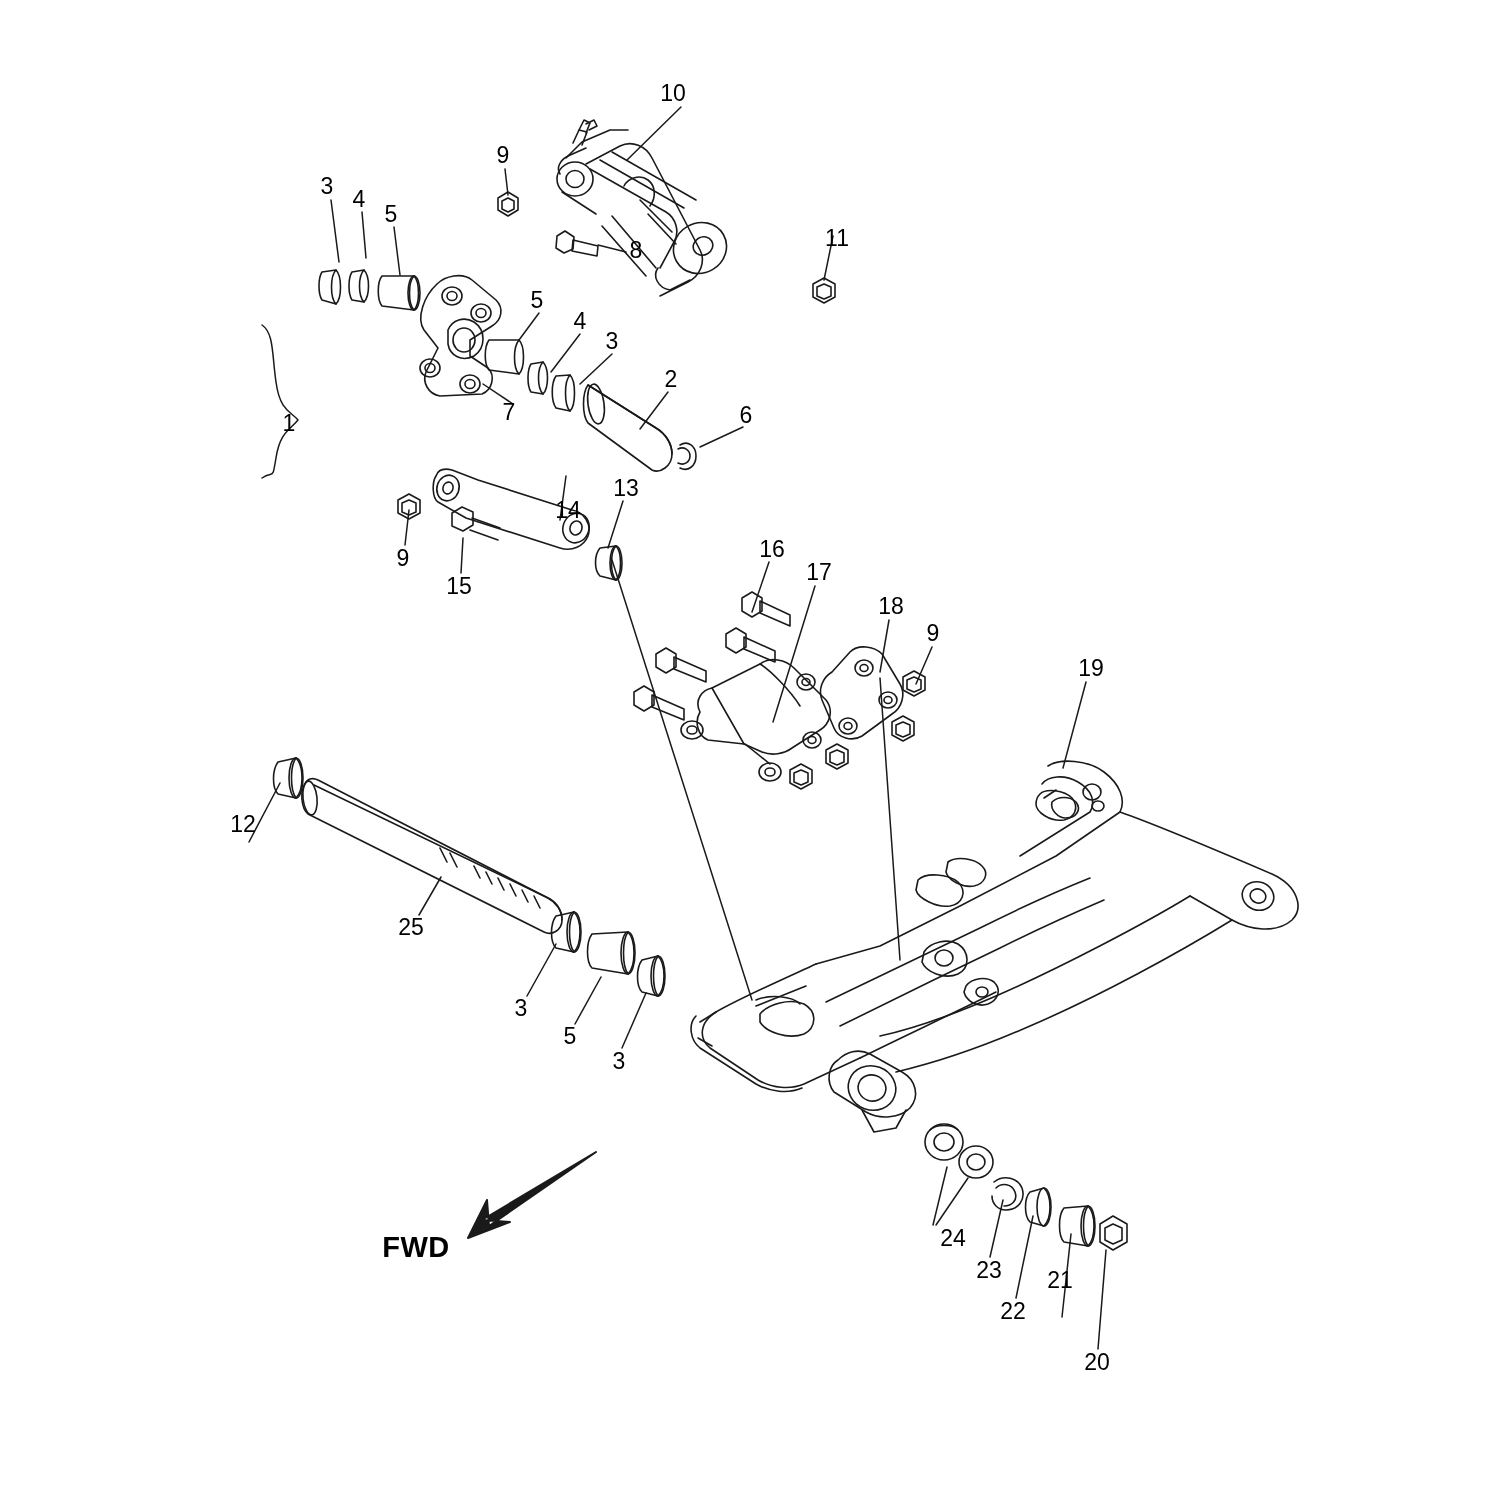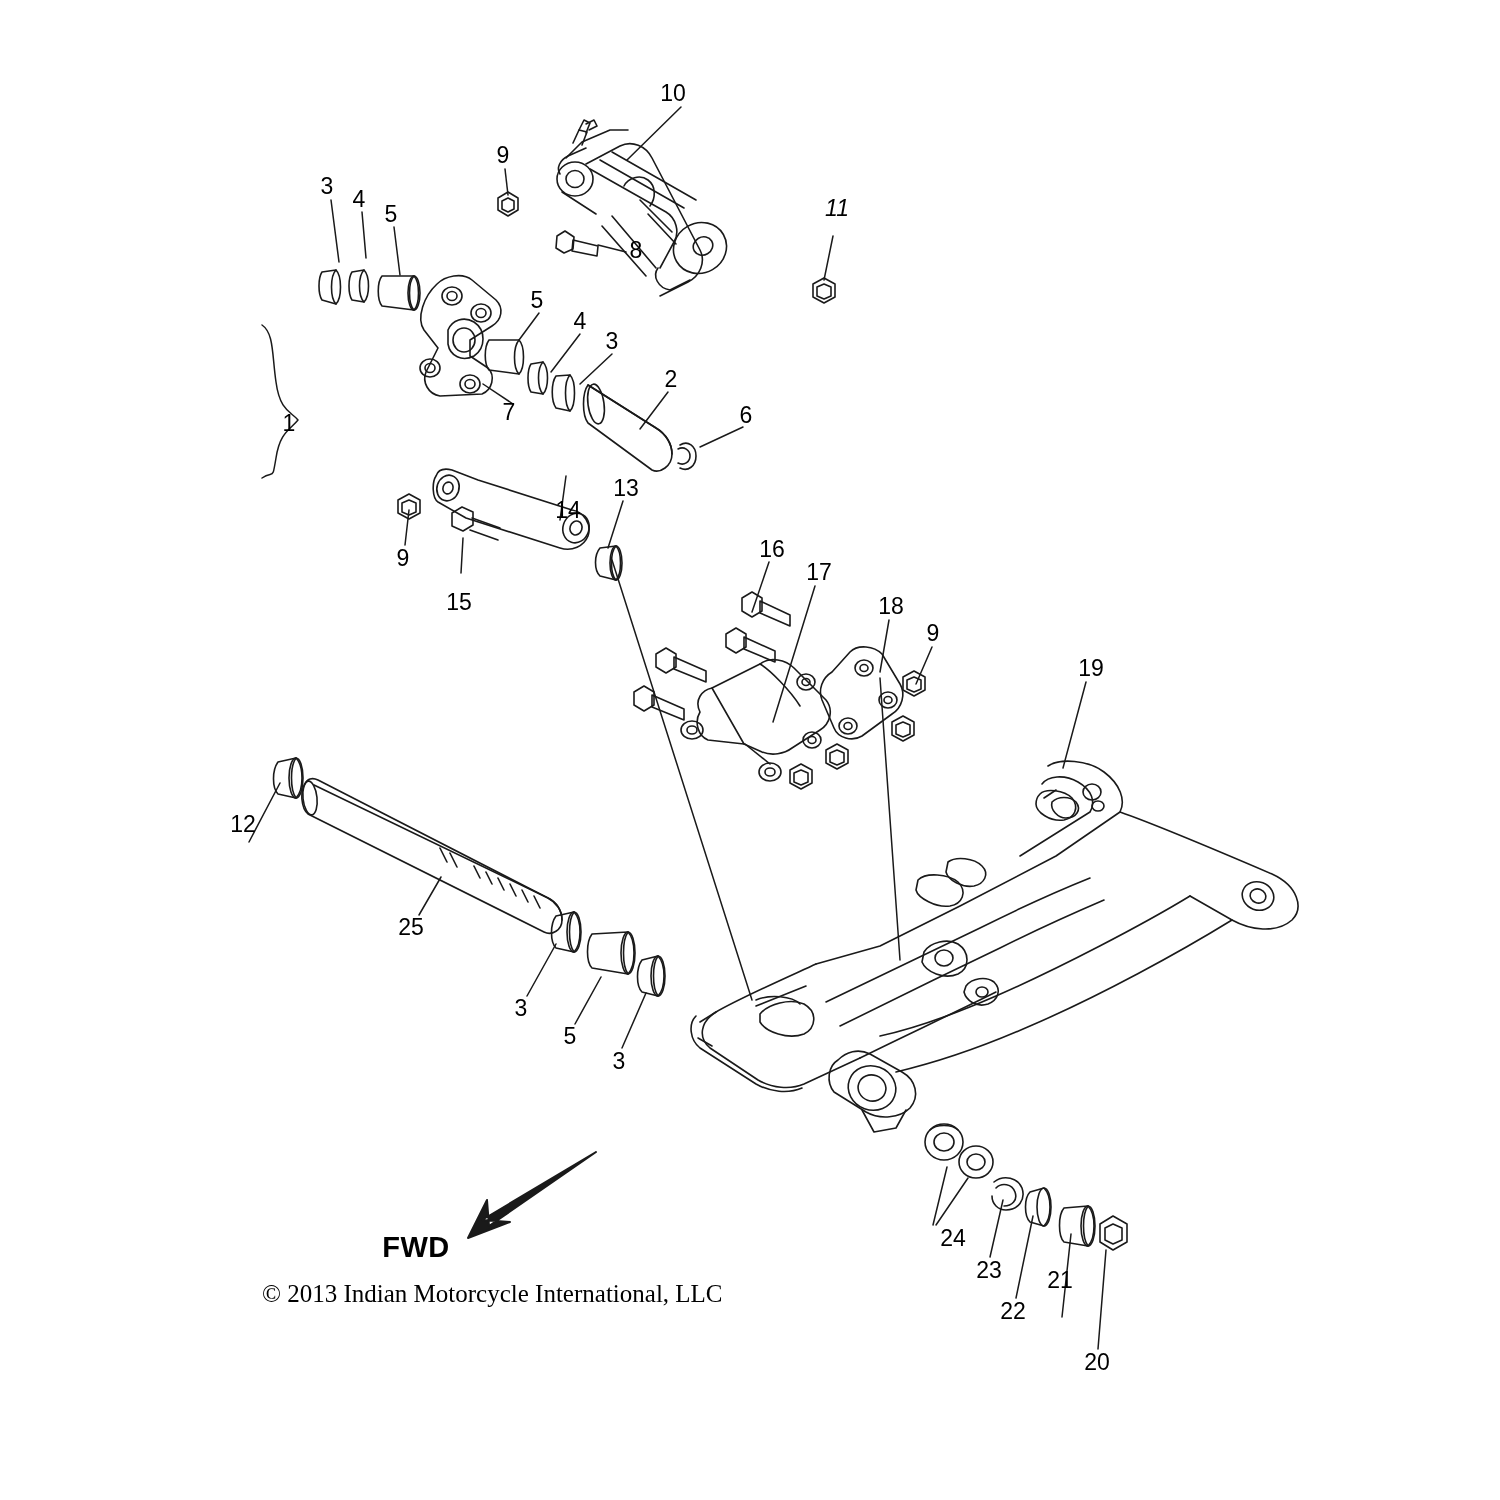--- a/index.html
+++ b/index.html
@@ -361,49 +361,45 @@
       <path d="M596 1152 L482 1220 L510 1222 L468 1238 L487 1200 L489 1226 Z" fill="#1a1a1a" stroke="#1a1a1a" stroke-width="2"></path>
     </g>
 
   </svg>
 
   <div class="callout" style="left:673px; top:93px;">10</div>
   <div class="callout" style="left:503px; top:155px;">9</div>
   <div class="callout" style="left:327px; top:186px;">3</div>
   <div class="callout" style="left:359px; top:199px;">4</div>
   <div class="callout" style="left:391px; top:214px;">5</div>
-  <div class="callout" style="left:837px; top:208px;font-style:italic;">11</div>
+  <div class="callout" style="left:837px; top:238px;">11</div>
   <div class="callout" style="left:636px; top:250px;">8</div>
   <div class="callout" style="left:537px; top:300px;">5</div>
   <div class="callout" style="left:580px; top:321px;">4</div>
   <div class="callout" style="left:612px; top:341px;">3</div>
   <div class="callout" style="left:671px; top:379px;">2</div>
   <div class="callout" style="left:746px; top:415px;">6</div>
   <div class="callout" style="left:289px; top:423px;">1</div>
   <div class="callout" style="left:509px; top:412px;">7</div>
   <div class="callout" style="left:568px; top:462px;margin-top:48px;">14</div>
   <div class="callout" style="left:626px; top:488px;">13</div>
   <div class="callout" style="left:403px; top:558px;">9</div>
-  <div class="callout" style="left:459px; top:586px;margin-top:16px;">15</div>
+  <div class="callout" style="left:459px; top:586px;">15</div>
   <div class="callout" style="left:772px; top:549px;">16</div>
   <div class="callout" style="left:819px; top:572px;">17</div>
   <div class="callout" style="left:891px; top:606px;">18</div>
   <div class="callout" style="left:933px; top:633px;">9</div>
   <div class="callout" style="left:1091px; top:668px;">19</div>
   <div class="callout" style="left:243px; top:824px;">12</div>
   <div class="callout" style="left:411px; top:927px;">25</div>
   <div class="callout" style="left:521px; top:1008px;">3</div>
   <div class="callout" style="left:570px; top:1036px;">5</div>
   <div class="callout" style="left:619px; top:1061px;">3</div>
   <div class="callout" style="left:929px; top:1238px;margin-left:24px;">24</div>
   <div class="callout" style="left:989px; top:1270px;">23</div>
   <div class="callout" style="left:1013px; top:1311px;">22</div>
   <div class="callout" style="left:1060px; top:1280px;">21</div>
   <div class="callout" style="left:1097px; top:1362px;">20</div>
 
   <div class="fwd-label" style="left:416px; top:1247px;">FWD</div>
 
-  <div class="copyright" style="left:262px; top:1280px;">
-    <span class="cmark">©</span>
-    <span>2013 Indian Motorcycle International, LLC</span>
-  </div>
 
 </div>
 
 </body></html>

